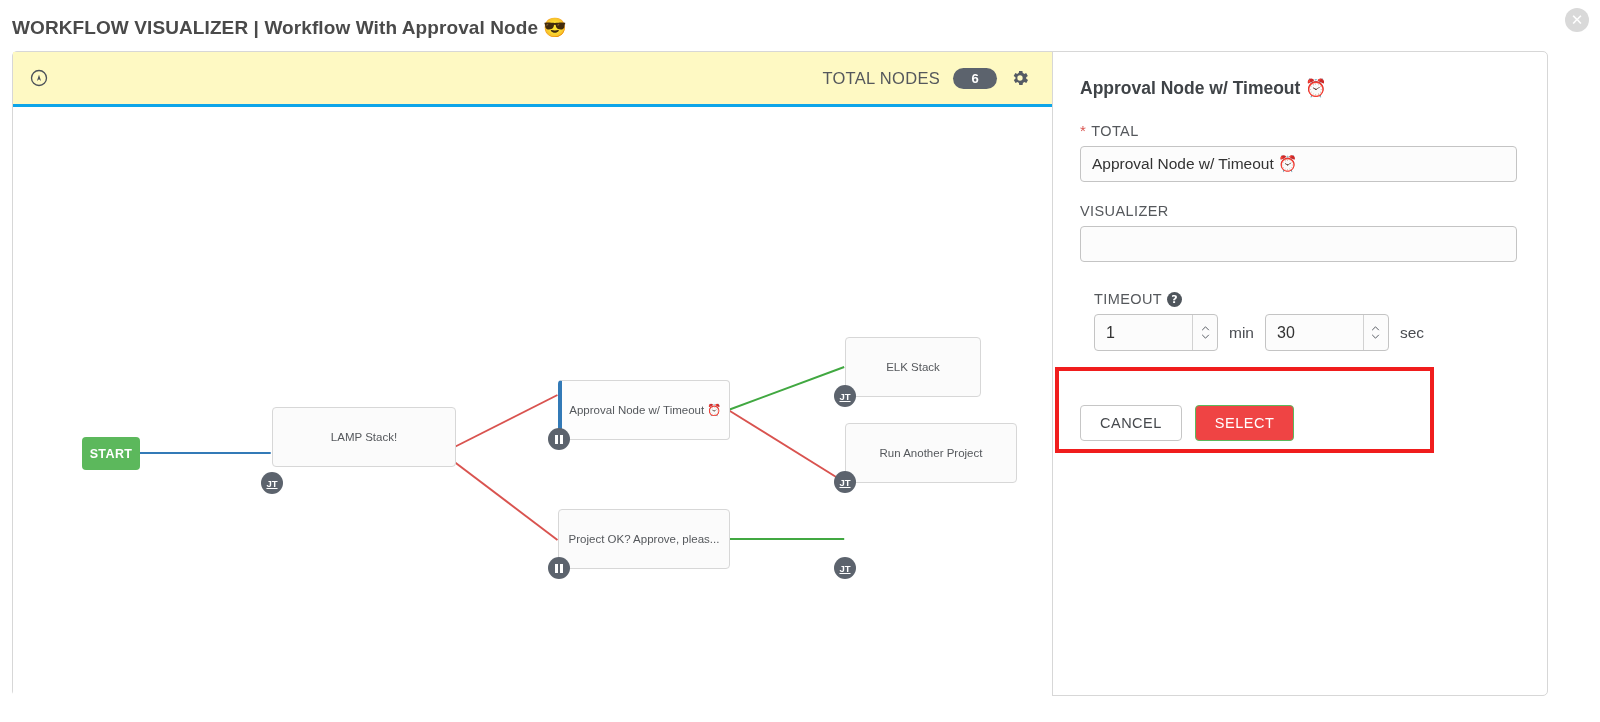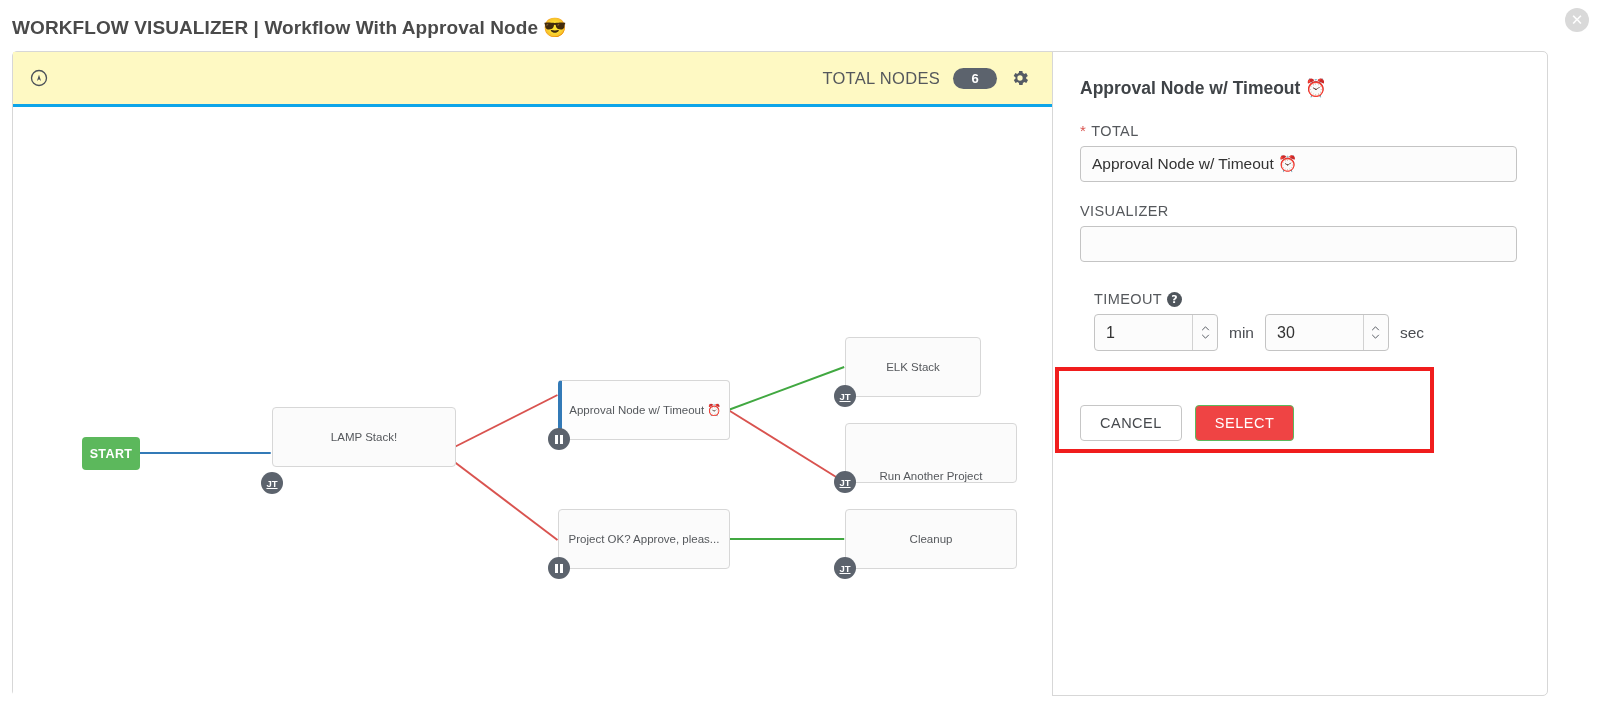--- a/index.html
+++ b/index.html
@@ -371,28 +371,25 @@
             <i></i>
             <i></i>
           </span>
       </div>
 
       <div class="wf-node" style="left:832px; top:230px; width:136px; height:60px;">
         <span>ELK Stack</span>
       </div>
       <div class="node-badge" style="left:821px; top:278px;">JT</div>
 
-      <div class="wf-node" style="left:832px; top:316px; width:172px; height:60px;align-items:flex-end;">
+      <div class="wf-node" style="left:832px; top:316px; width:172px; height:60px;">
         <span>Run Another Project</span>
       </div>
       <div class="node-badge" style="left:821px; top:364px;">JT</div>
 
-      <div class="wf-node" style="left:832px; top:402px; width:172px; height:60px;">
-        <span>Cleanup</span>
-      </div>
       <div class="node-badge" style="left:821px; top:450px;">JT</div>
     </div>
   </div>
 
   <div class="form-pane">
     <h2 class="form-title">Approval Node w/ Timeout ⏰</h2>
 
 
     <div class="field-label">
       <span class="req-star">*</span>

